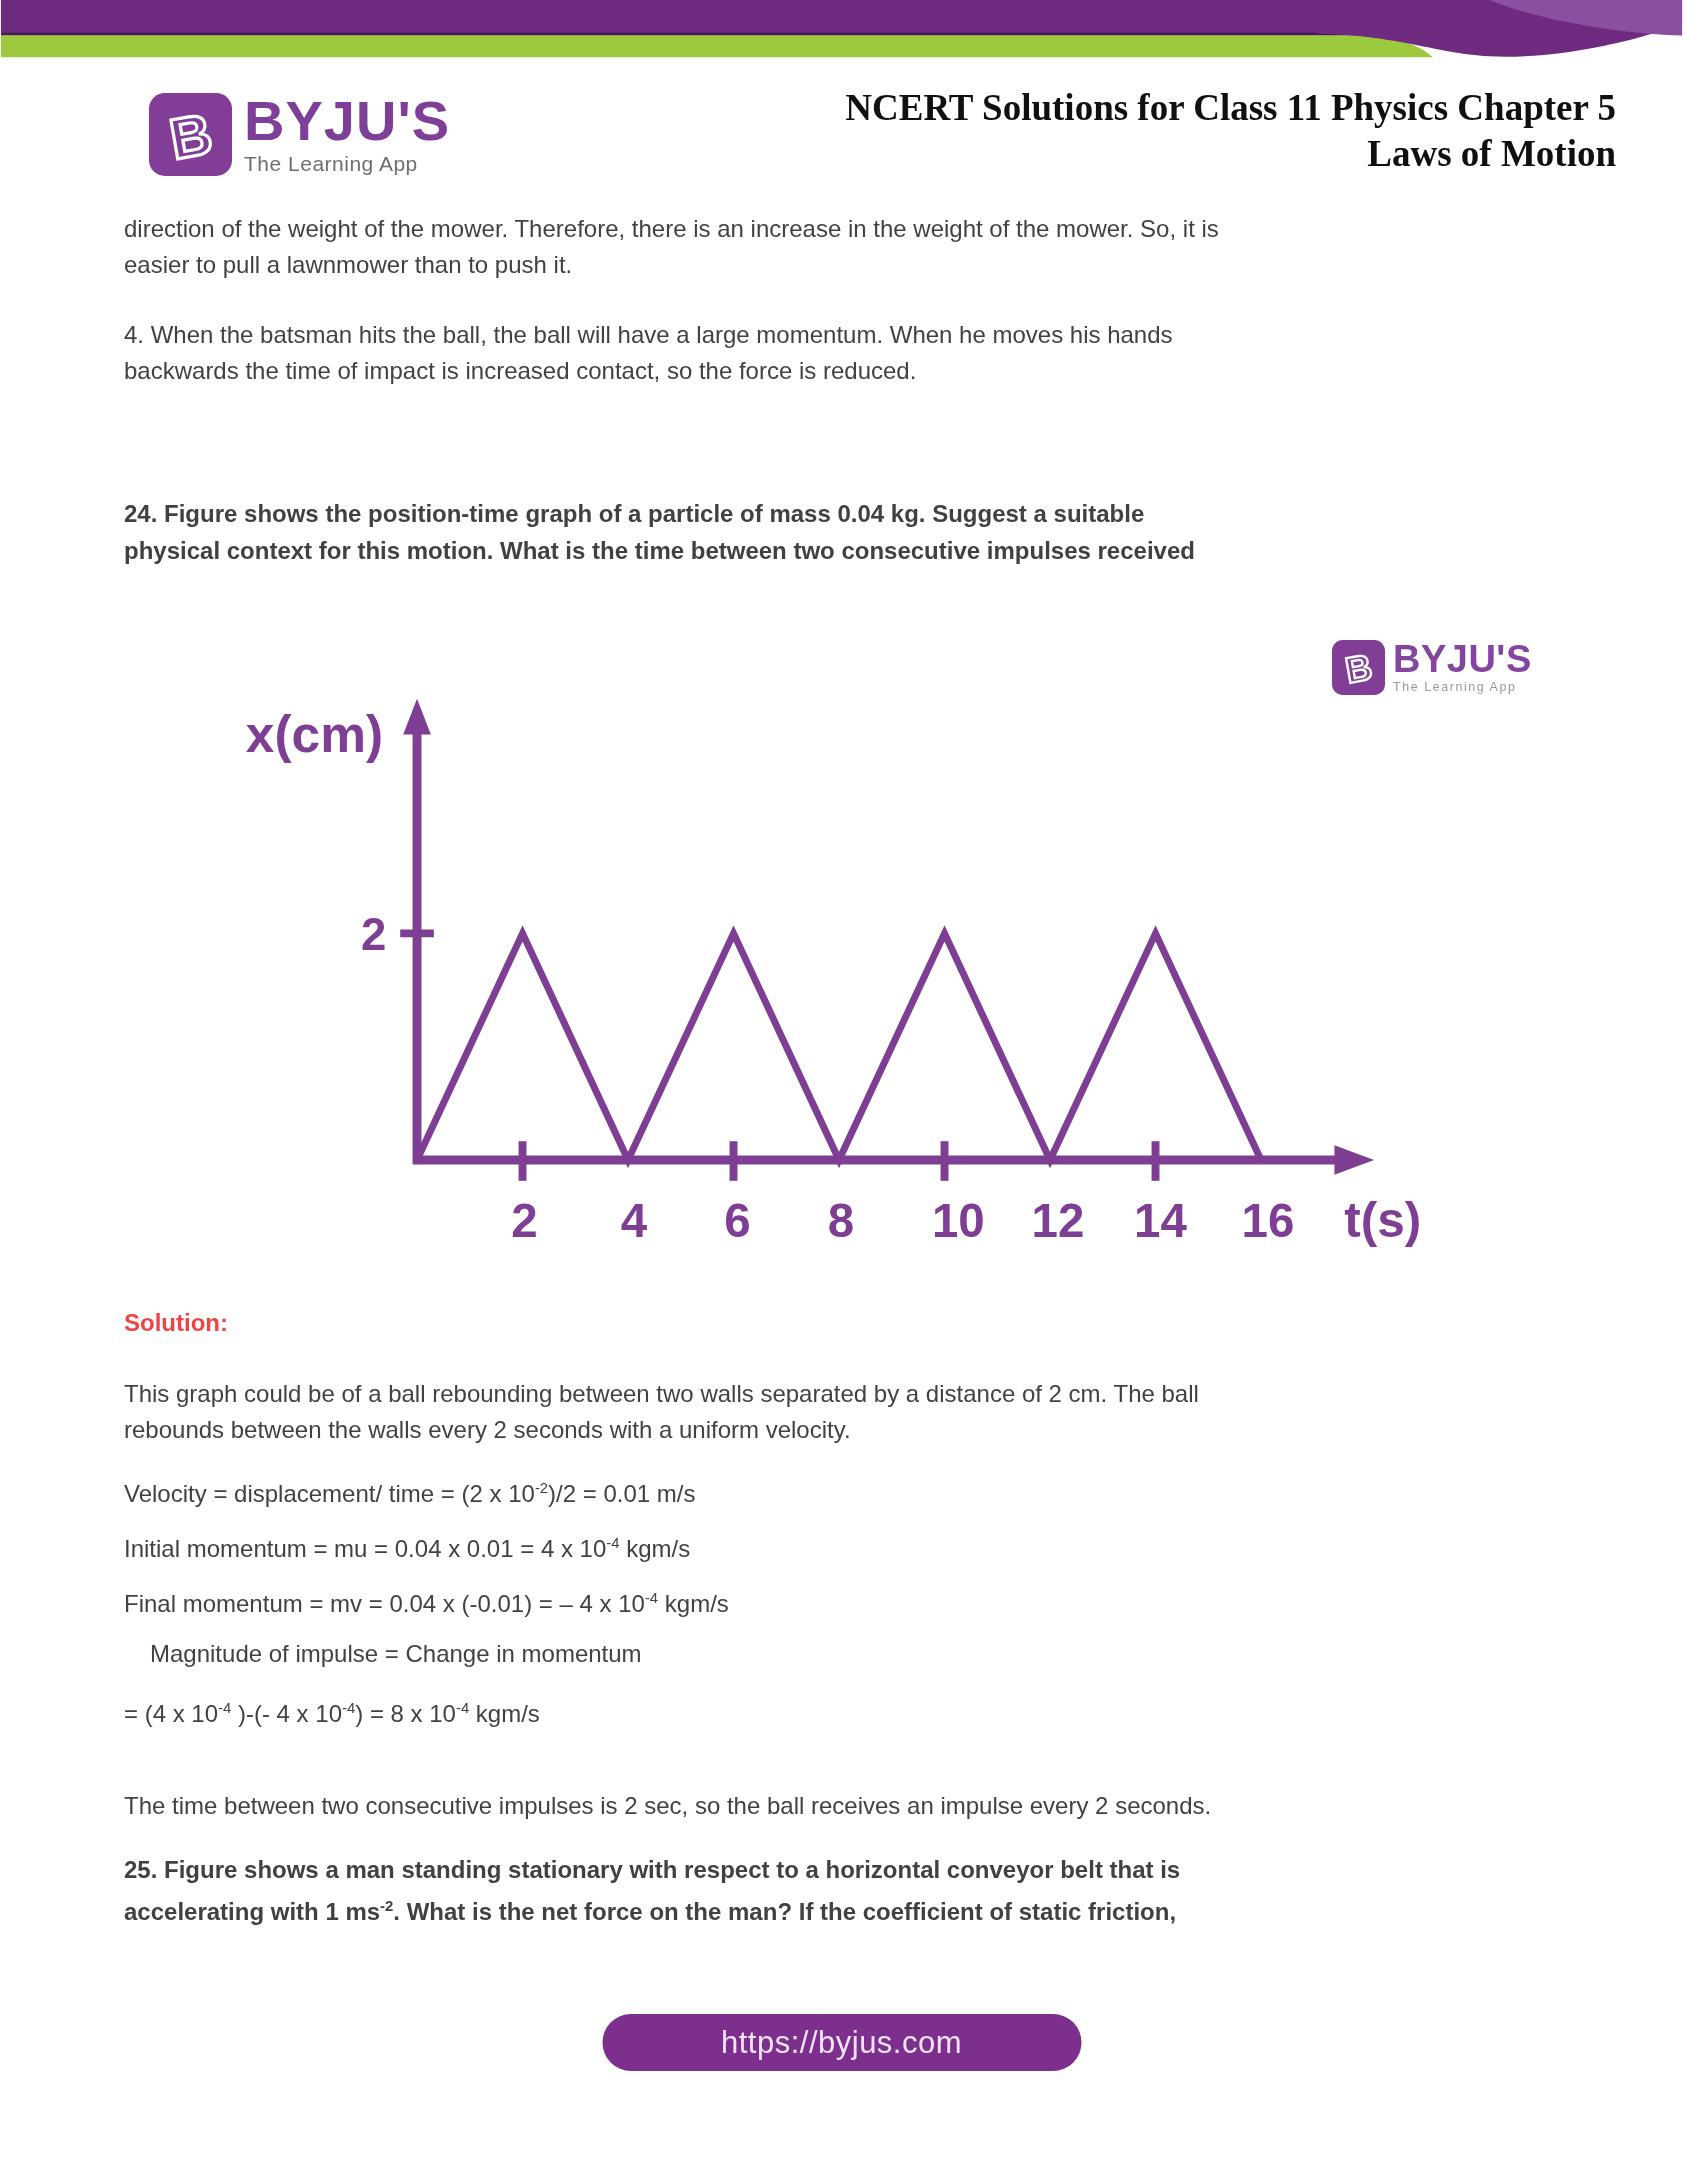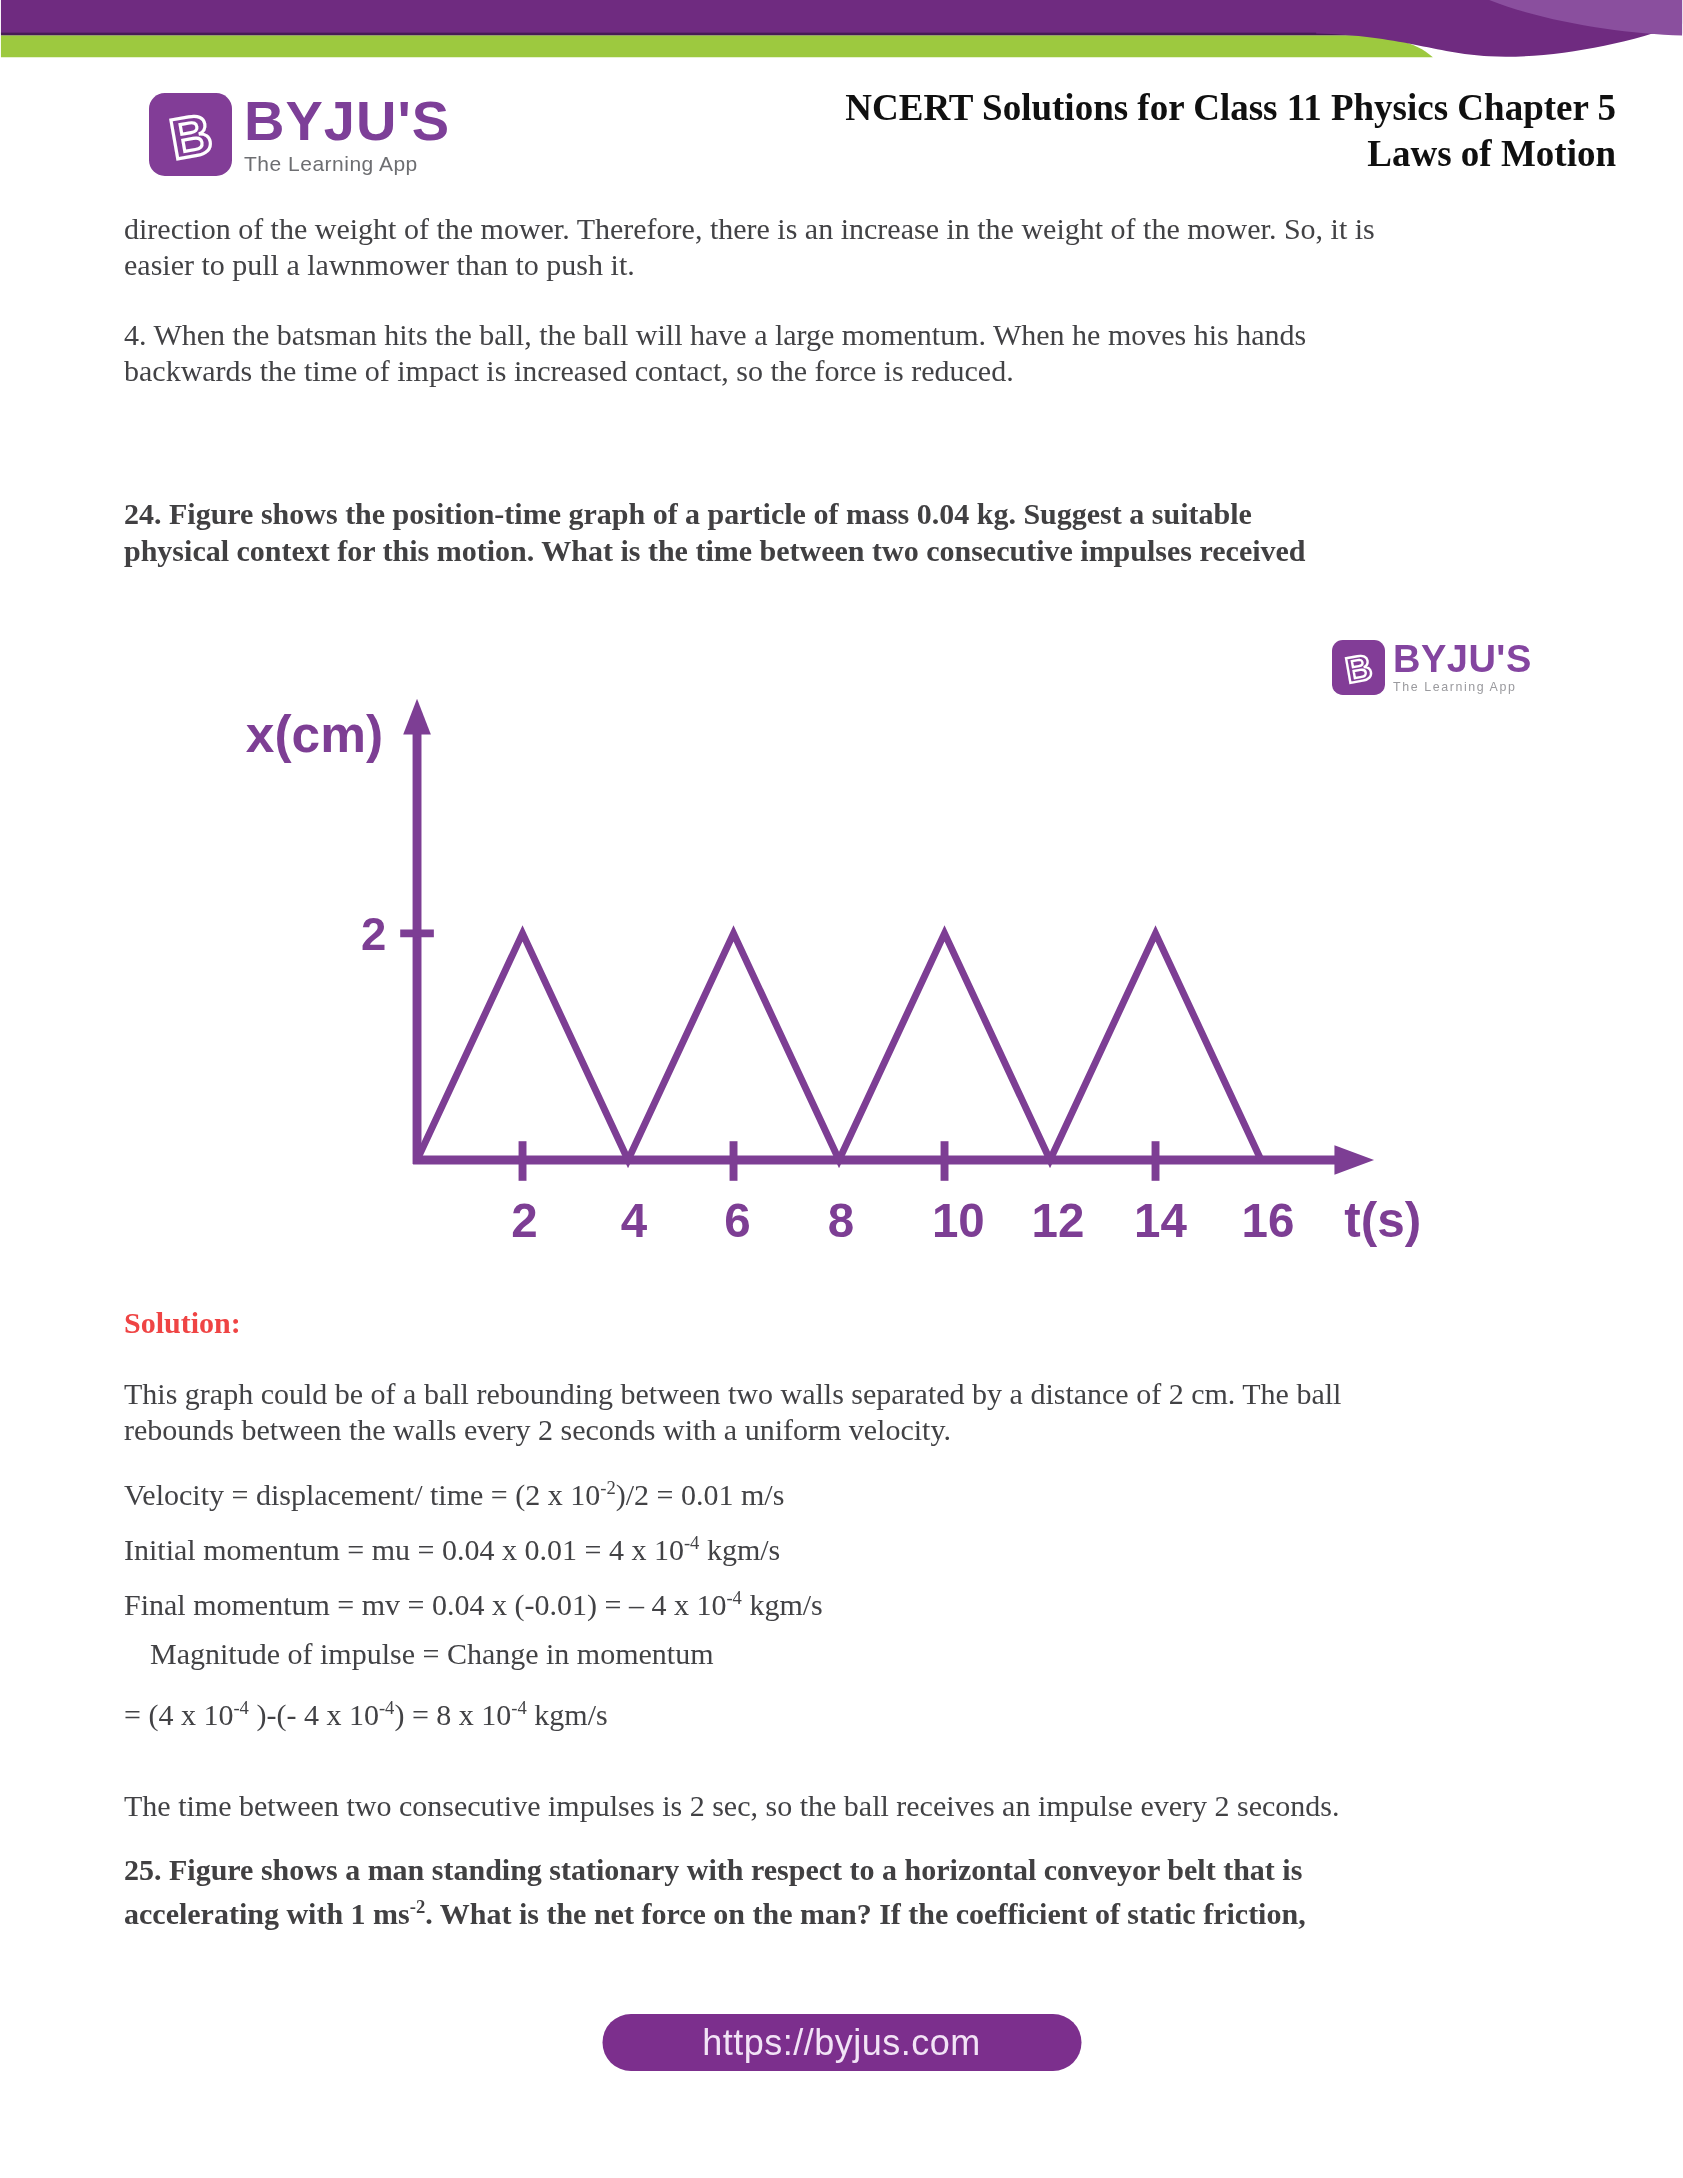--- a/index.html
+++ b/index.html
@@ -14,38 +14,38 @@
   .logo-text{margin-left:12px;display:flex;flex-direction:column;}
   .logo-wordmark{font-weight:bold;font-size:56px;line-height:55px;color:#7d3f98;letter-spacing:1px;}
   .logo-tagline{font-size:21px;color:#6d6e71;margin-top:4px;letter-spacing:0.5px;}
   
   .doc-title{
     position:absolute;top:85px;right:67px;text-align:right;
     font-family:"Liberation Serif","DejaVu Serif",serif;font-weight:bold;
     font-size:37px;line-height:46px;color:#101010;
   }
   
-  .tblock{position:absolute;left:124px;font-size:30px;line-height:36px;color:#424245;font-family:Liberation Serif, serif;}
+  .tblock{position:absolute;left:124px;font-size:24px;line-height:36px;color:#424245;}
   .tblock .ln{white-space:nowrap;}
   .bold{font-weight:bold;color:#414042;}
   sup{font-size:0.62em;}
   
   .watermark{position:absolute;left:1332px;top:640px;display:flex;align-items:flex-start;}
   .wm-text{margin-left:8px;display:flex;flex-direction:column;}
   .wm-wordmark{font-weight:bold;font-size:38px;line-height:38px;color:#8445a0;letter-spacing:0.5px;}
   .wm-tagline{font-size:12.4px;color:#9a9a9e;margin-top:2px;letter-spacing:1.6px;}
   
   .graph{position:absolute;left:228px;top:673px;}
   .graph text{font-family:"Liberation Sans","DejaVu Sans",sans-serif;font-weight:bold;fill:#7d3e94;}
   
   .footer-pill{
     position:absolute;top:2014px;left:50%;transform:translateX(-50%);
     width:479px;height:57px;background:#7c2f8d;border-radius:30px;
     display:flex;align-items:center;justify-content:center;
-    font-size:36px;color:#f2e3f6;letter-spacing:0.5px;cursor:pointer;
+    font-size:31px;color:#f2e3f6;letter-spacing:0.5px;cursor:pointer;
   }
 </style>
 </head>
 <body>
 
 <div class="page">
 
   <svg class="header-band" width="1683" height="89" viewBox="0 0 1700 90">
     <rect x="0" y="0" width="1700" height="34" fill="#6f2b80"></rect>
     <rect x="0" y="33" width="1400" height="3" fill="#471c55"></rect>

